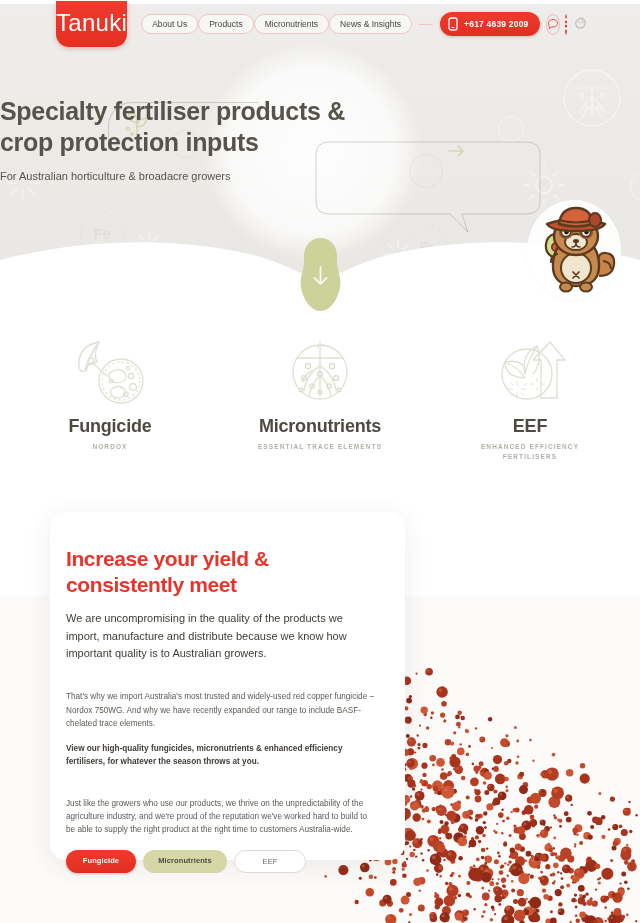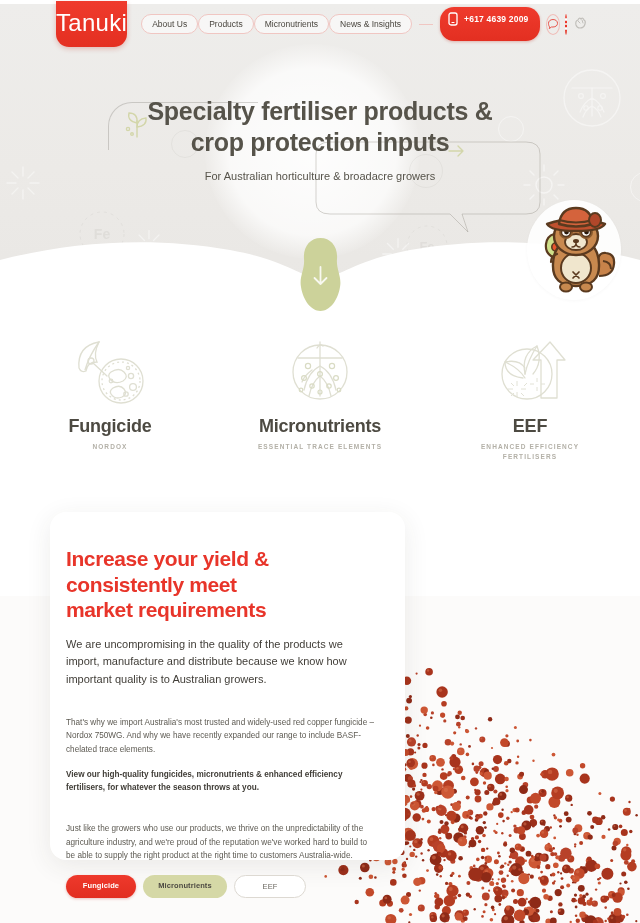--- a/index.html
+++ b/index.html
@@ -52,40 +52,40 @@
   .nav { display: flex; align-items: center; gap: 0; margin-left: 14px; }
   .nav-pill {
     border: 1px solid #f0c6c2; border-radius: 13px;
     padding: 4px 10px; font-size: 8.5px; color: #4a463f;
     background: rgba(255,255,255,.55); white-space: nowrap; cursor: pointer;
   }
   .nav-rule { flex: 1; height: 1px; background: #f0c6c2; margin: 0 7px; min-width: 14px; }
   .phone-btn {
     display: flex; align-items: center; gap: 5px;
     background: linear-gradient(180deg,#ef3b2d 0%,#e32f21 100%);
-    border-radius: 14px; padding: 5px 11px 15px 7px; cursor: pointer;
+    border-radius: 14px; padding: 5px 11px 5px 7px; cursor: pointer;
     box-shadow: 0 1px 3px rgba(190,40,28,.3);
   }
   .phone-num { color: #fff; font-size: 8.5px; font-weight: bold; letter-spacing: .2px; white-space: nowrap; }
   .icon-circle-o {
     width: 21px; height: 21px; border-radius: 50%;
     border: 1px solid #f0bdb8; display: flex; align-items: center; justify-content: center;
     margin-left: 6px; cursor: pointer;
   }
   .icon-circle-f {
     width: 21px; height: 21px; border-radius: 50%;
     background: linear-gradient(180deg,#ef3b2d,#e32f21);
     display: flex; flex-direction: column; align-items: center; justify-content: center;
     gap: 2px; margin-left: 5px; cursor: pointer;
   }
   .dot3 { width: 2.5px; height: 2.5px; background: #fff; border-radius: 50%; }
   .lang-icon { margin-left: 6px; margin-right: 8px; opacity: .45; cursor: pointer; }
 
   
-  .hero-text { position: absolute; left: 0; top: 96px; width: 640px; text-align: center; z-index: 20; }
+  .hero-text { position: absolute; left: 0; top: 96px; width: 640px; z-index: 20; }
   .hero-title {
     font-size: 25px; font-weight: bold; color: #56534a;
     line-height: 1.22; letter-spacing: -0.3px;
   }
   .hero-sub { margin-top: 13px; font-size: 11px; color: #56534a; }
 
   .hero-bracket {
     position: absolute; left: 108px; top: 98px; width: 150px; height: 48px;
     border-left: 1px solid rgba(120,118,110,.3);
     border-top: 1px solid rgba(120,118,110,.3);
@@ -1271,21 +1271,20 @@
           <circle cx="433.0" cy="248.4" r="1.4" fill="#b8422a"></circle>
           <circle cx="423.1" cy="264.2" r="1.2" fill="#8e2a17"></circle>
         </g>
     </svg>
   </div>
 
   <div class="card">
     <div class="card-title">
       <div>Increase your yield &amp;</div>
       <div>consistently meet</div>
-      <div>market requirements</div>
     </div>
     <p class="card-lead">We are uncompromising in the quality of the products we import, manufacture and distribute because we know how important quality is to Australian growers.</p>
     <p class="card-p">That's why we import Australia's most trusted and widely-used red copper fungicide – Nordox 750WG. And why we have recently expanded our range to include BASF-chelated trace elements.</p>
     <p class="card-p bold">View our high-quality fungicides, micronutrients &amp; enhanced efficiency fertilisers, for whatever the season throws at you.</p>
     <p class="card-p">Just like the growers who use our products, we thrive on the unpredictability of the agriculture industry, and we're proud of the reputation we've worked hard to build to be able to supply the right product at the right time to customers Australia-wide.</p>
     <div class="card-btns">
       <div class="btn btn-red">Fungicide</div>
       <div class="btn btn-olive">Micronutrients</div>
       <div class="btn btn-outline">EEF</div>
     </div>

